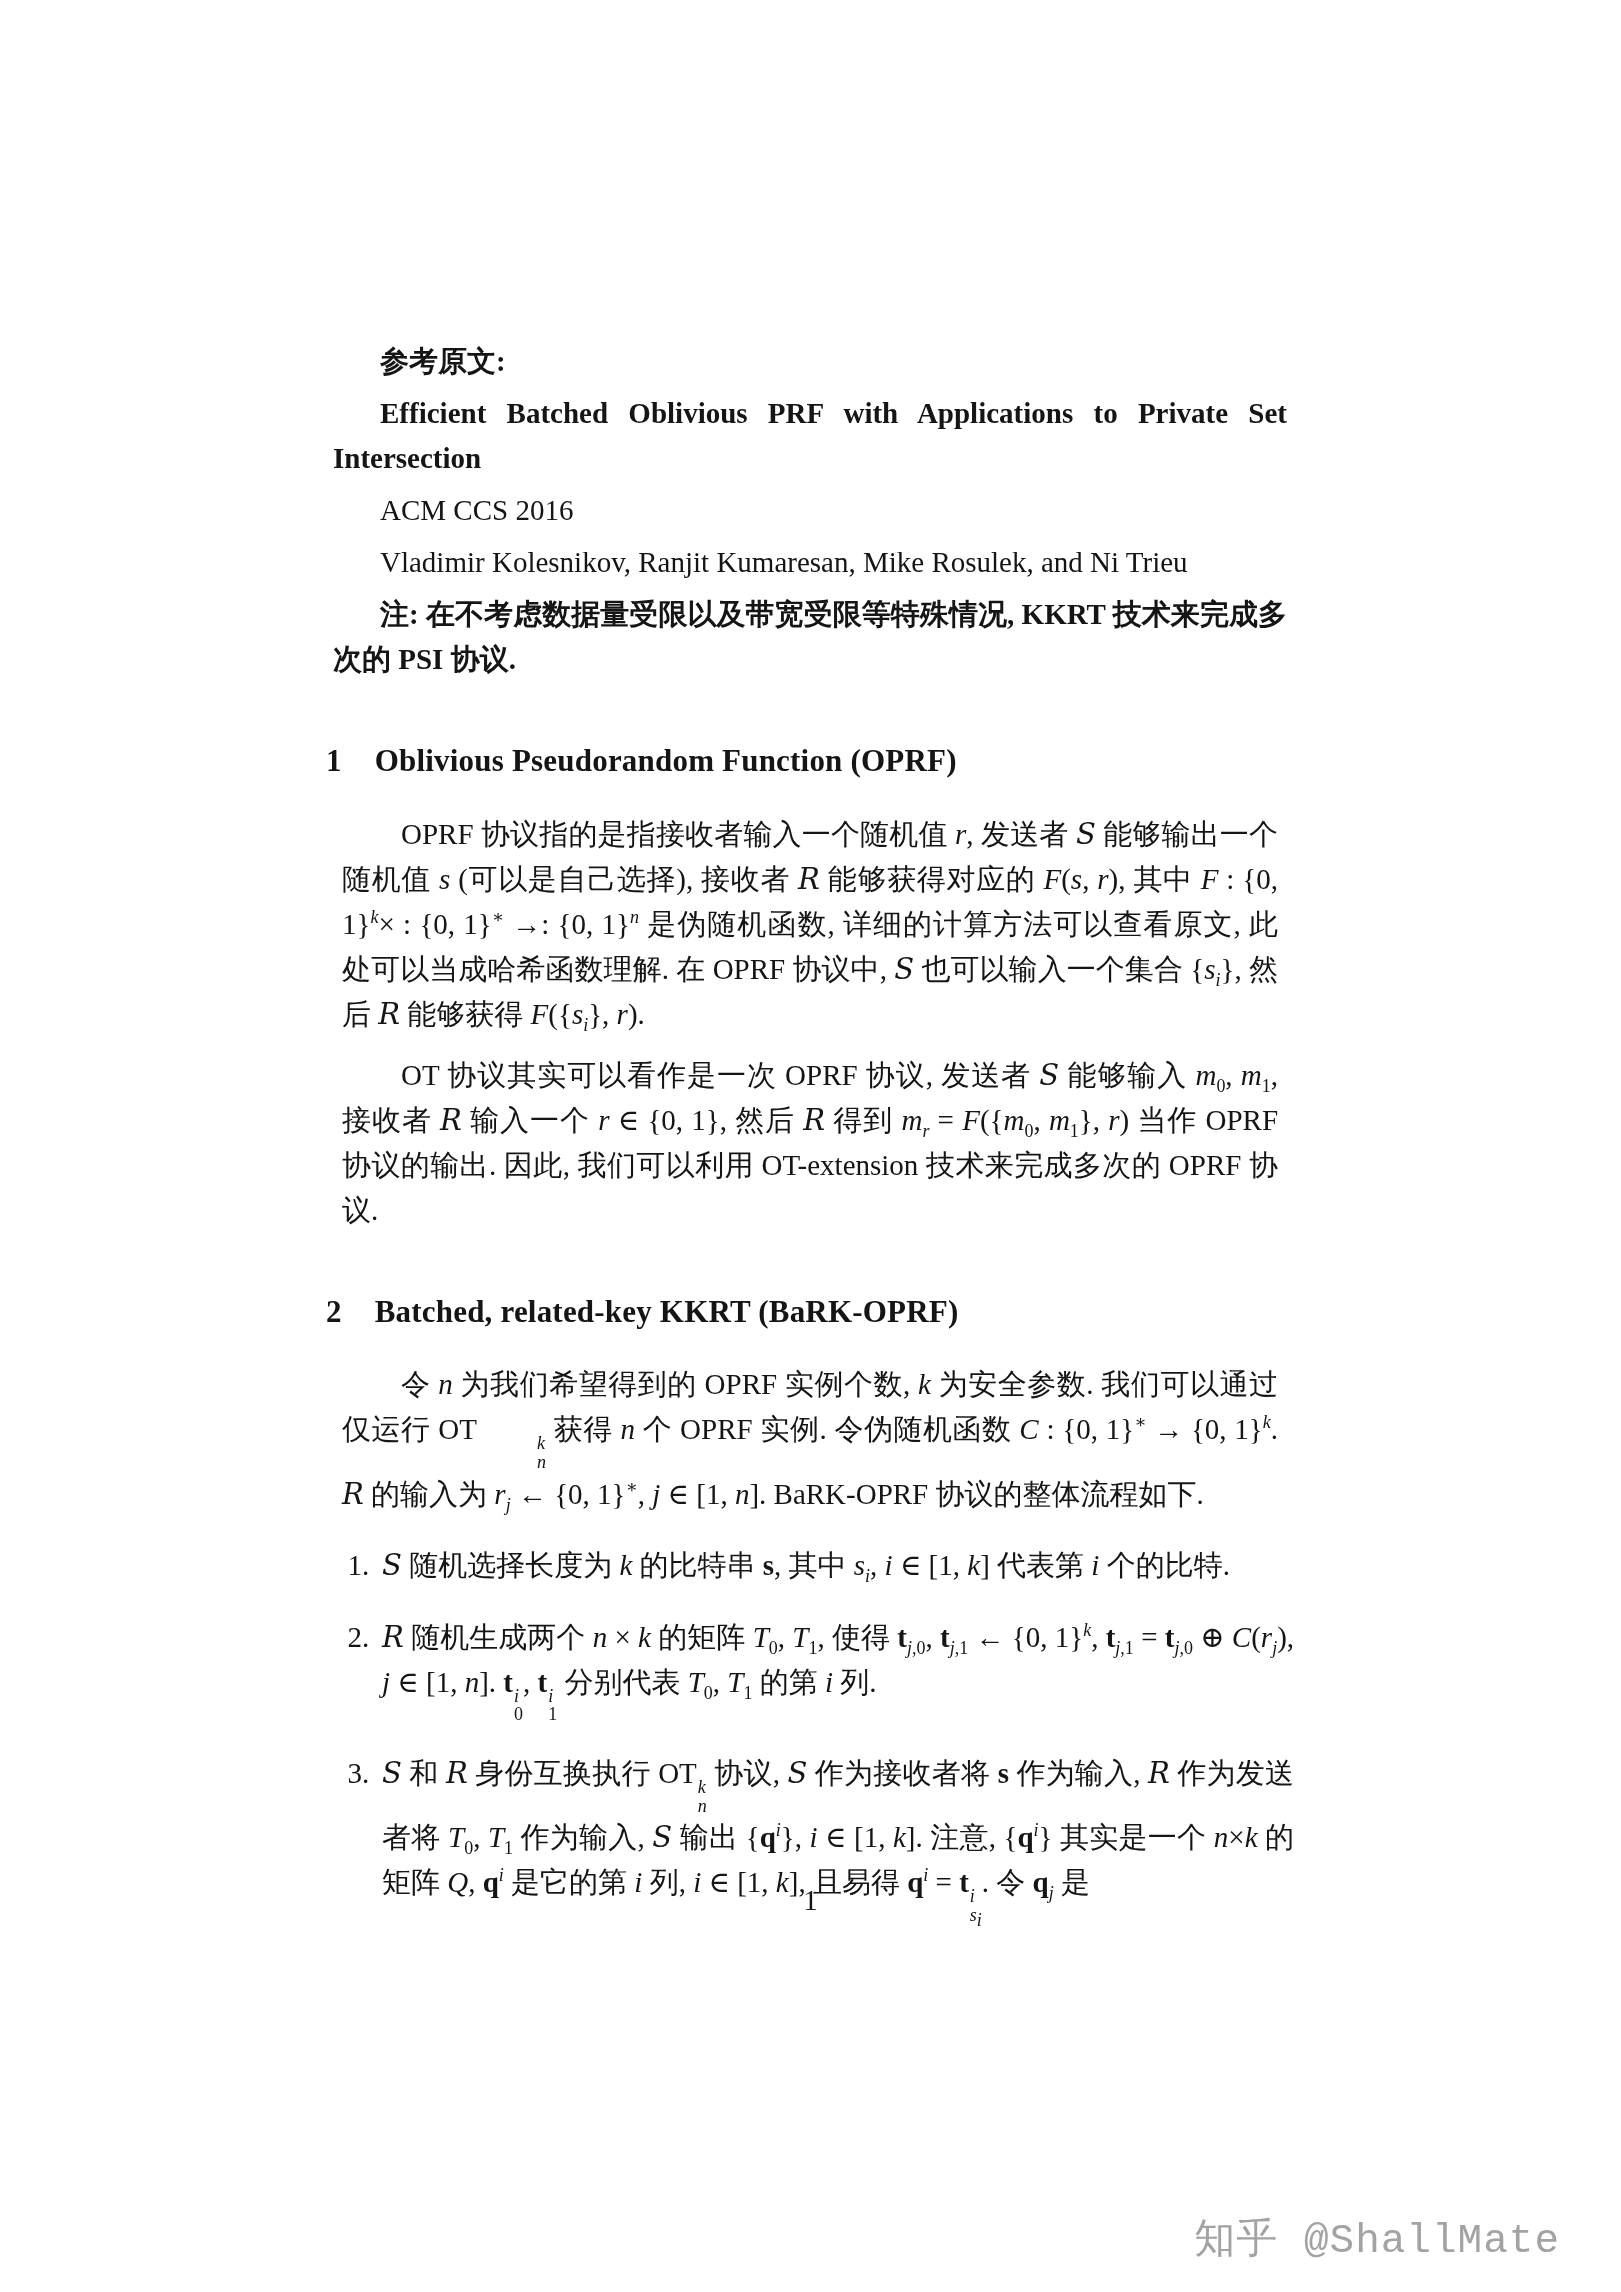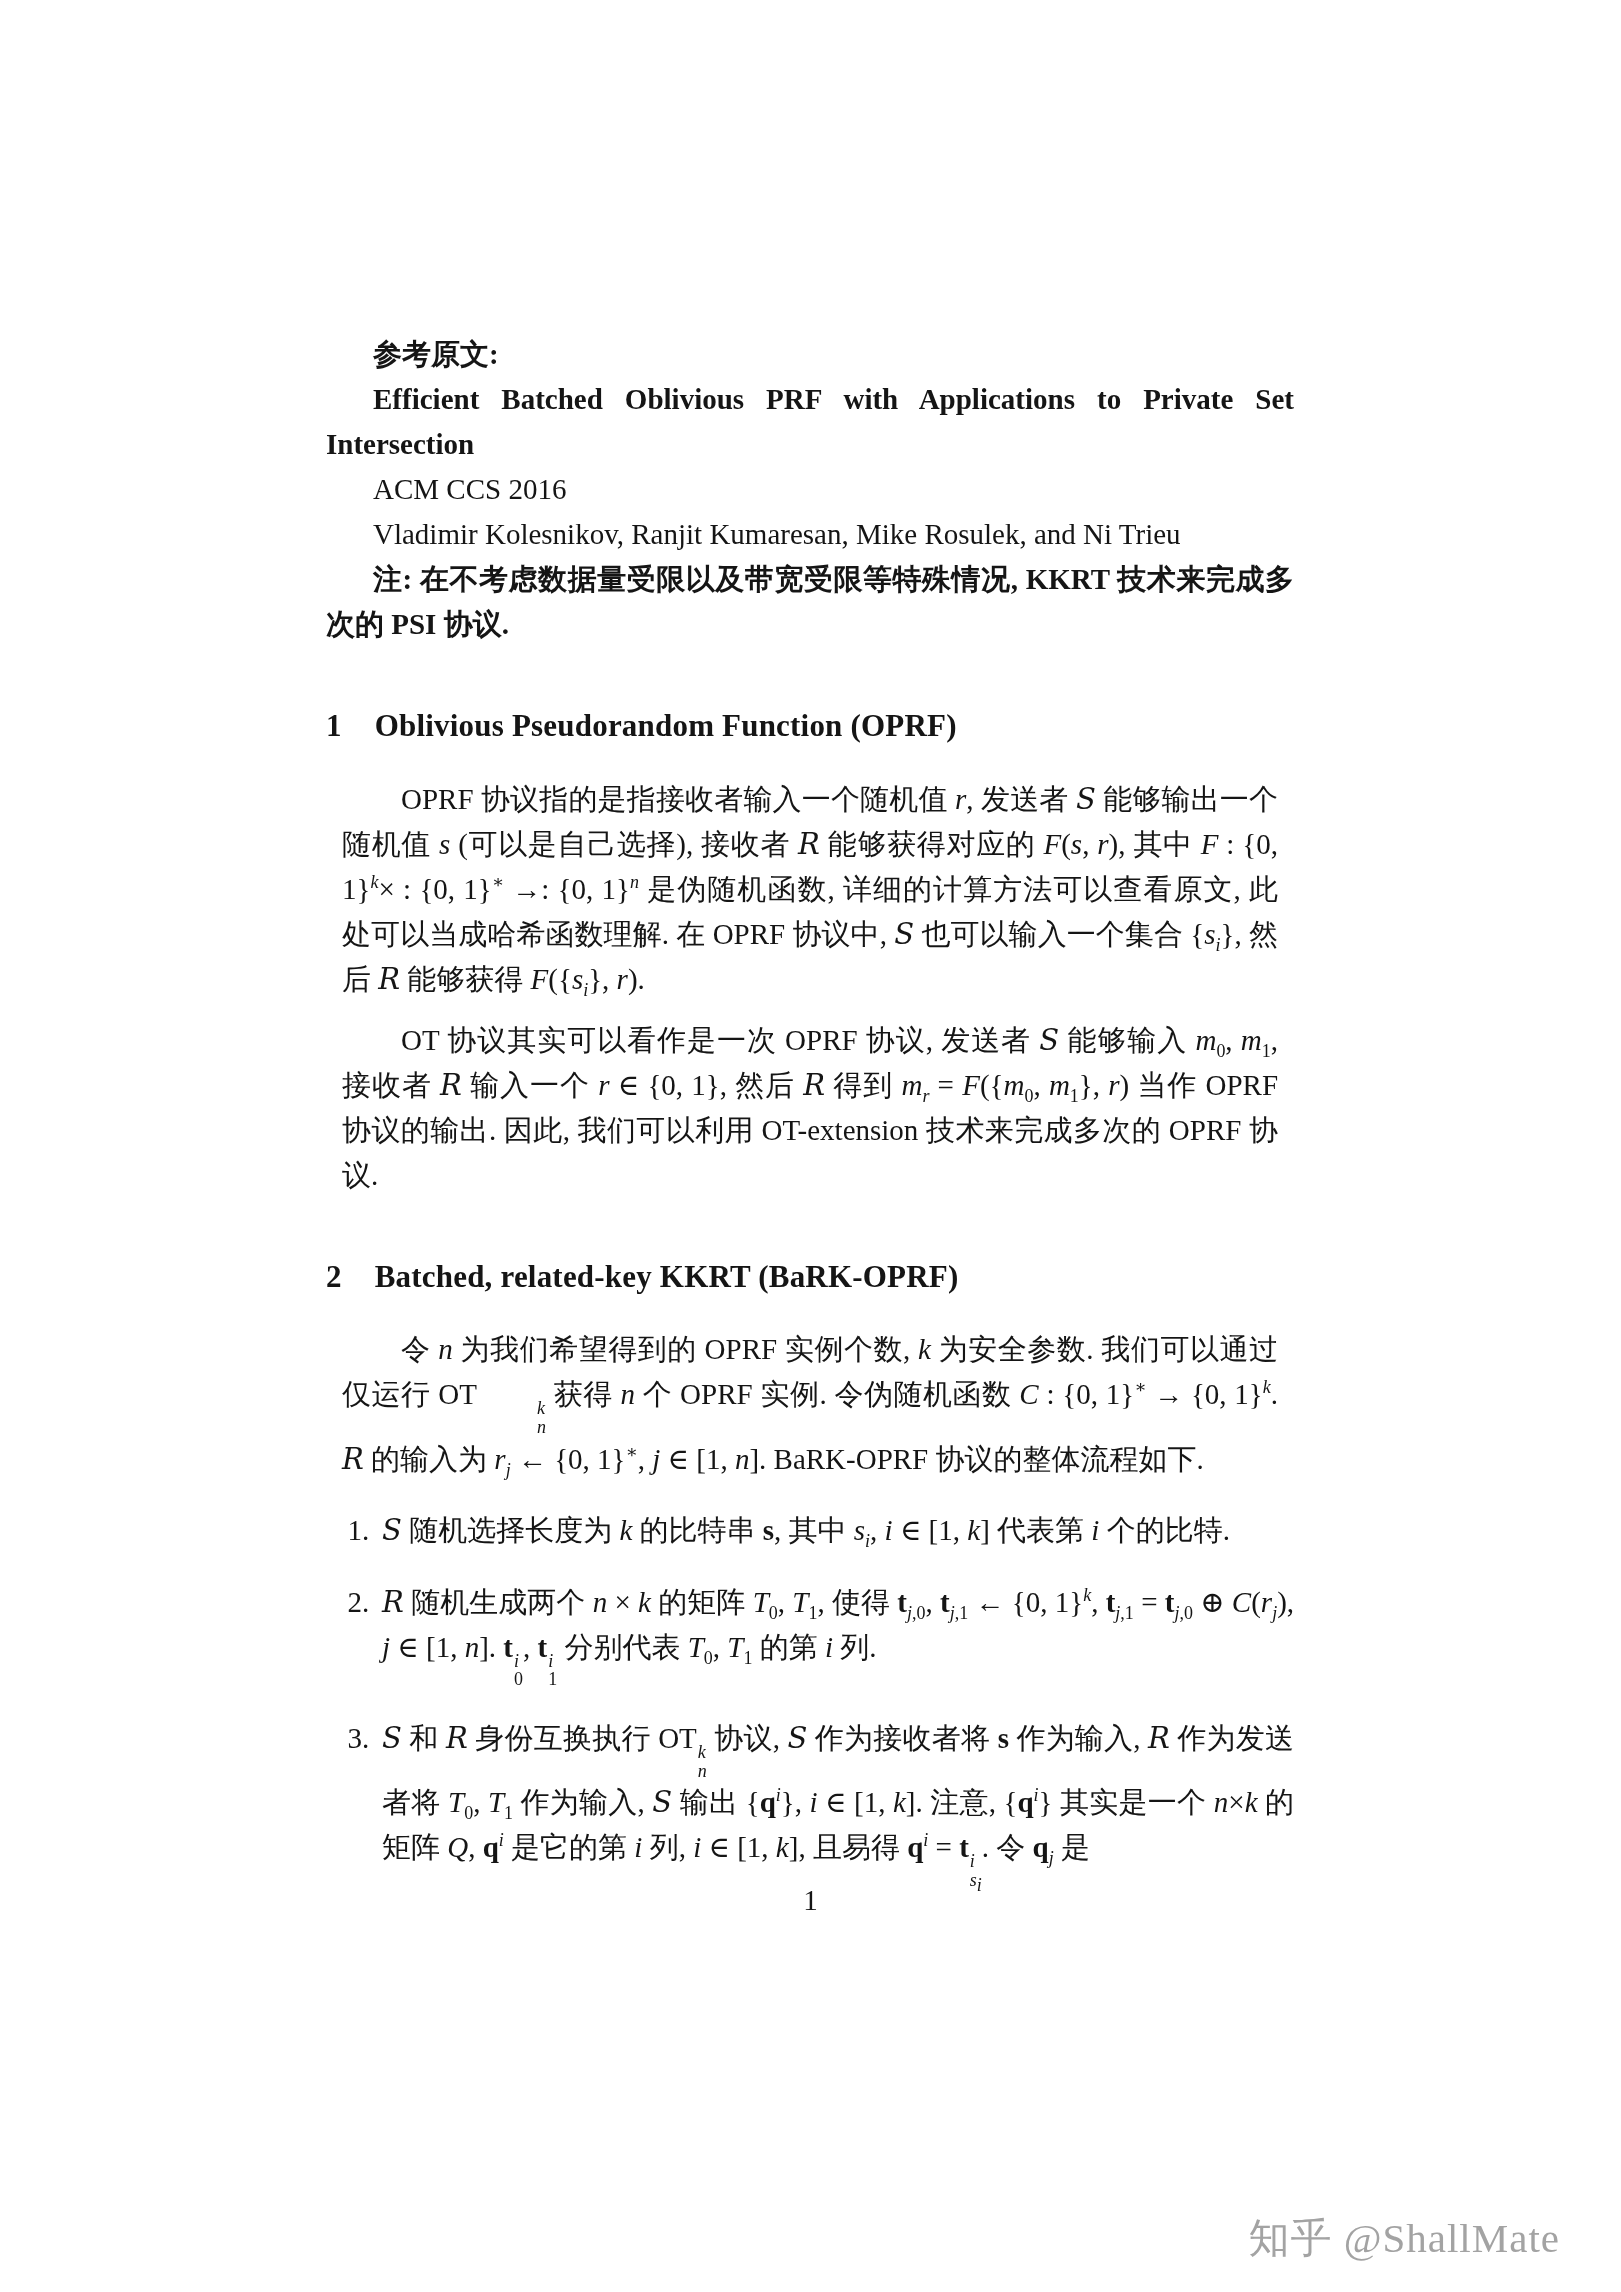--- a/index.html
+++ b/index.html
@@ -13,21 +13,21 @@
   }
   .page{position:absolute;inset:0;background:#ffffff;}
   .content{
     position:absolute;
     left:326px;top:0;
     width:968px;
     padding-top:332px;
   }
   
   .hdr{
-    margin:0;
+    margin:7px;
     font-size:29px;
     line-height:45px;
     text-align:justify;
     text-indent:47px;
   }
   .hdr.bold{font-weight:bold;}
   .title{font-weight:bold;}
   
   h1.sec{
     margin:53px 0 25.5px 0;
@@ -78,21 +78,21 @@
     position:absolute;
     left:0;top:1878px;
     width:100%;
     text-align:center;
     font-size:29px;
     line-height:44px;
   }
   .watermark{
     position:absolute;
     right:61px;top:2211px;
-    font-family:Liberation Serif, serif;
+    font-family:Liberation Mono, monospace;
     font-size:41px;
     color:#a3a3a3;
     letter-spacing:1px;
   }
 </style>
 </head>
 <body>
 
 <div class="page">
   <div class="content">

